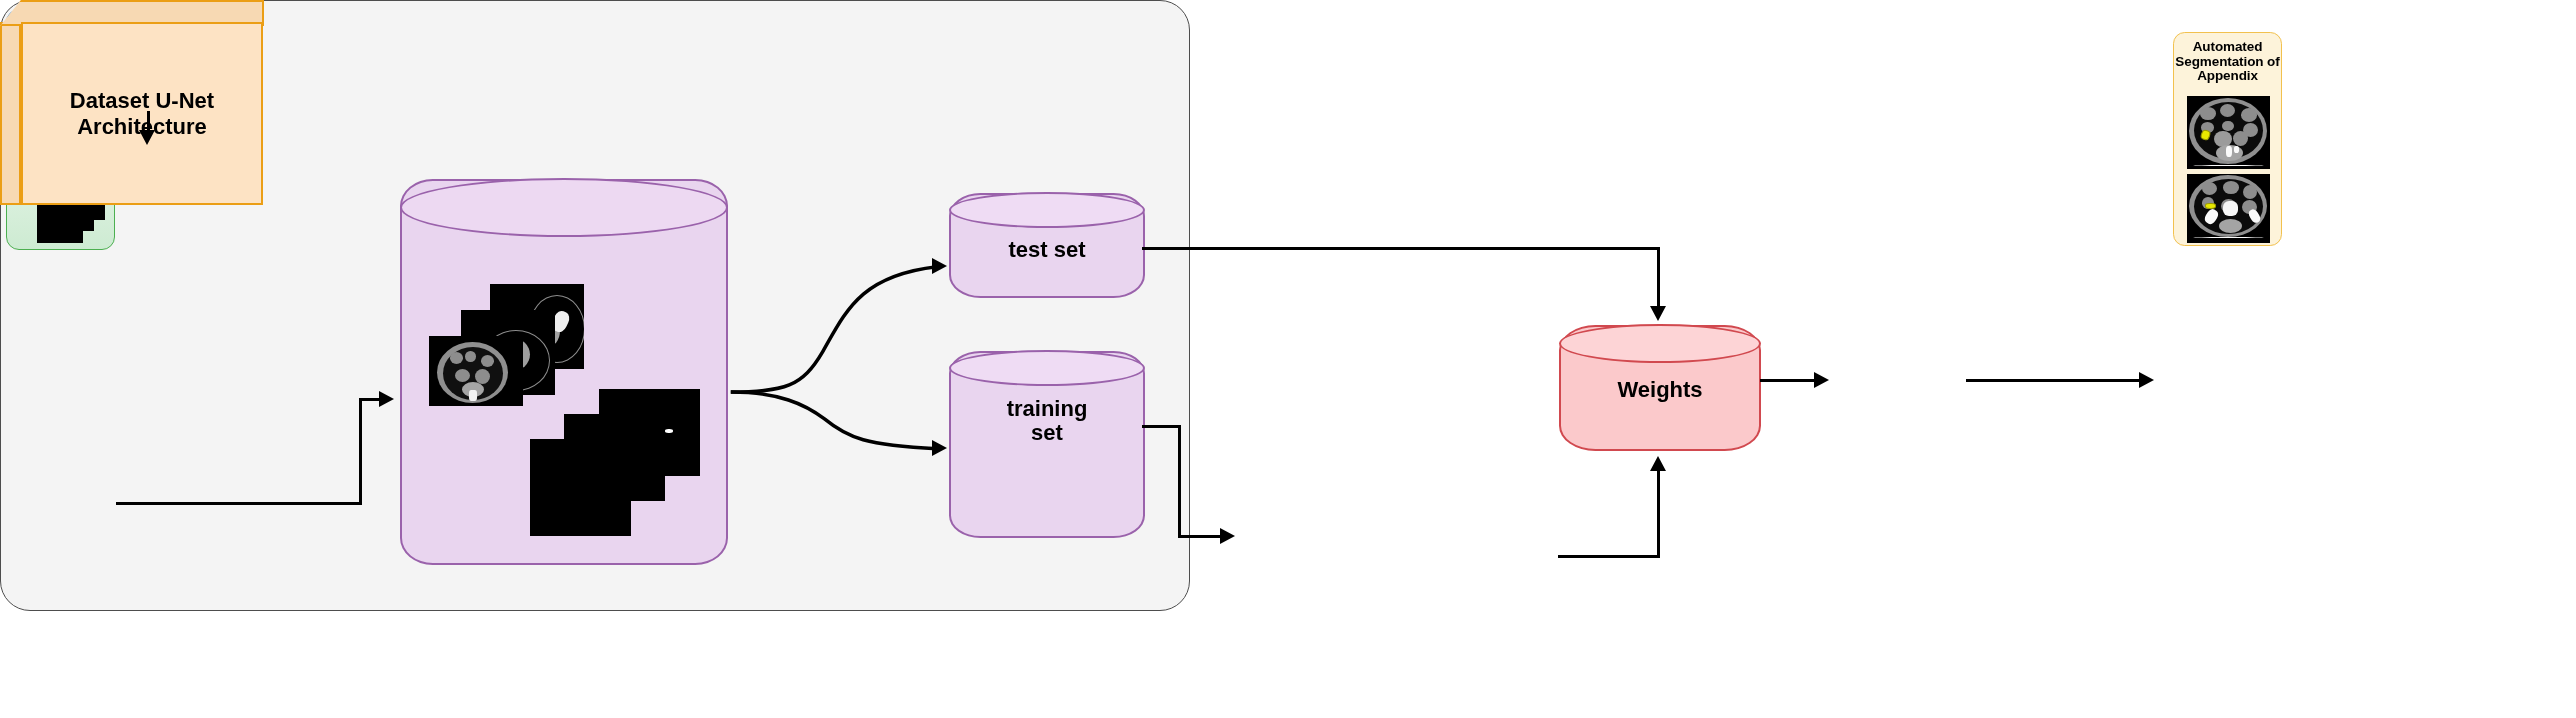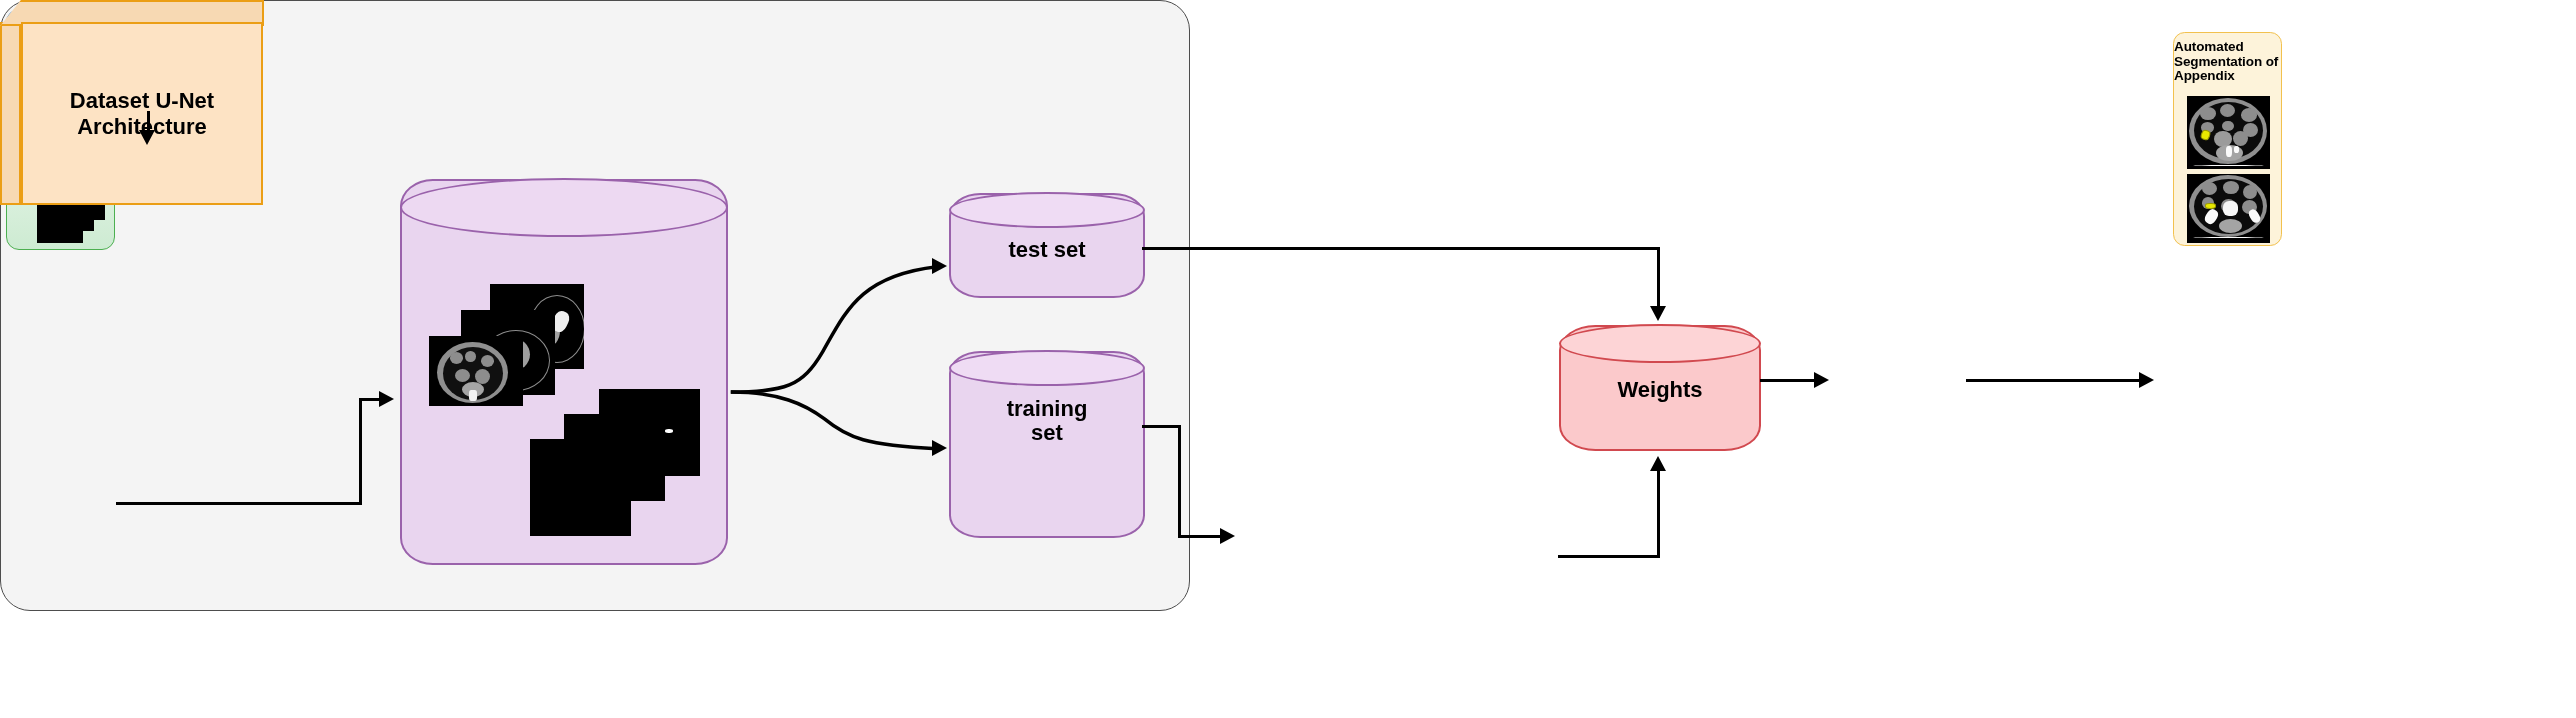--- a/index.html
+++ b/index.html
@@ -3,21 +3,21 @@
 <meta charset="utf-8">
 <style>
   html,body{margin:0;padding:0;background:#ffffff;}
   body{width:2576px;height:719px;font-family:"Liberation Sans",sans-serif;position:relative;overflow:hidden;}
   .stage{position:absolute;left:0;top:0;width:2576px;height:719px;}
   .abs{position:absolute;}
 
   
   .panel{position:absolute;border-radius:13px;box-sizing:border-box;}
   .panel-title{
-    position:absolute;left:0;right:0;text-align:left;
+    position:absolute;left:0;right:0;text-align:center;
     font-weight:bold;color:#000;letter-spacing:-0.1px;line-height:1.08;
   }
   #panel-ct{
     left:5.9px;top:9.4px;width:109px;height:100px;
     background:linear-gradient(180deg,#eaf4fc 0%,#cfe6f8 100%);
     border:1.8px solid #5b9bd5;
   }
   #panel-ct .panel-title{top:8.2px;font-size:14.6px;}
   #panel-expert{
     left:5.9px;top:141px;width:109px;height:109px;

